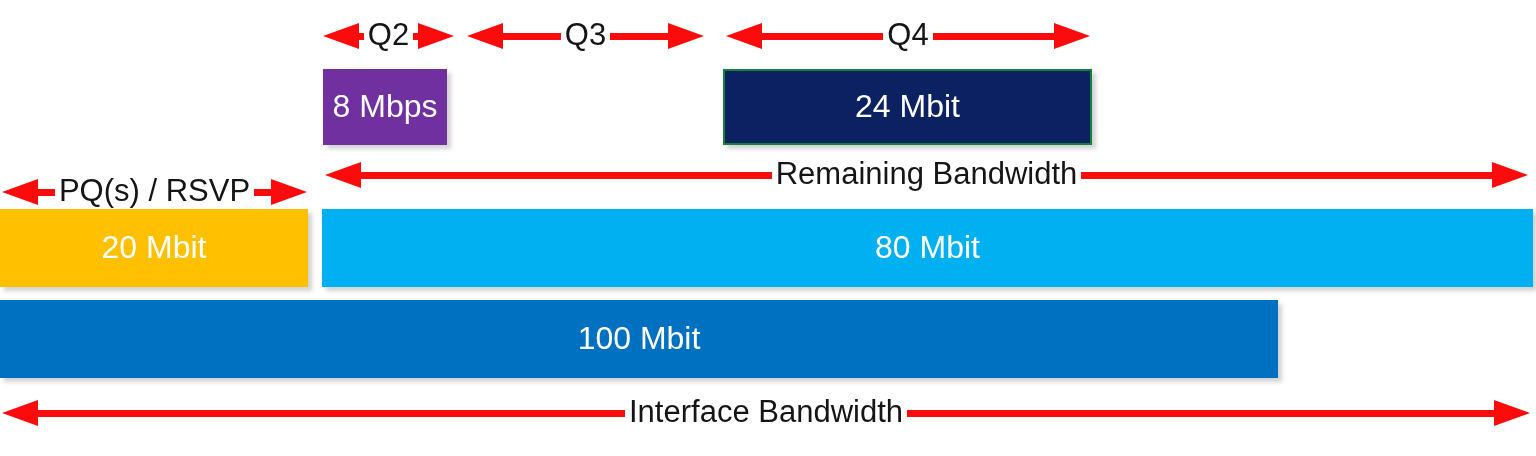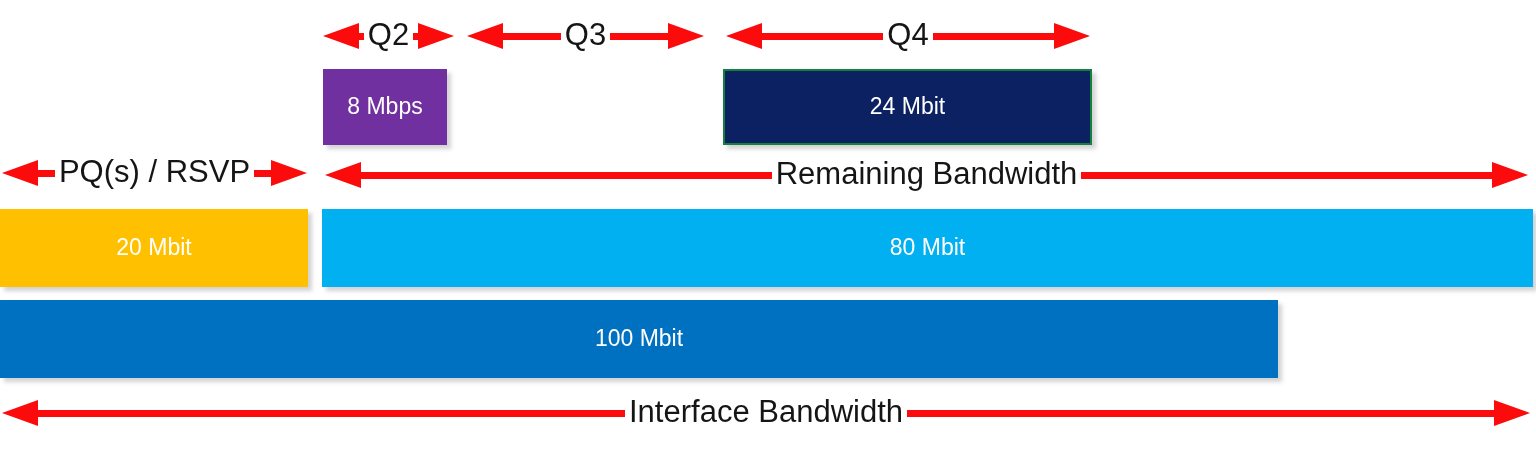--- a/index.html
+++ b/index.html
@@ -46,21 +46,21 @@
   .box{
     position:absolute;
     display:flex;
     align-items:center;
     justify-content:center;
     box-shadow:4px 4px 4px rgba(100,100,100,0.28);
     box-sizing:border-box;
   }
   .box-label{
     color:#ffffff;
-    font-size:23px;
+    font-size:32px;
     line-height:1;
     white-space:nowrap;
     padding-bottom:2px;
   }
   .box-bordered{border:2px solid #15803d;}
 </style>
 </head>
 <body>
 
 <div id="canvas">
@@ -91,21 +91,21 @@
 
   <div class="box" style="left: 323px; top: 69px; width: 124px; height: 76px; background-color: rgb(112, 48, 160);">
     <span class="box-label">8 Mbps</span>
   </div>
 
 
   <div class="box box-bordered" style="left: 723px; top: 69px; width: 369px; height: 76px; background-color: rgb(11, 33, 97);">
     <span class="box-label">24 Mbit</span>
   </div>
 
-  <div class="arrow" style="left:2px;top:159px;width:305px;">
+  <div class="arrow" style="left:2px;top:178px;width:305px;">
     <span class="ah ah-left"></span>
     <span class="shaft"></span>
     <span class="arrow-label">PQ(s) / RSVP</span>
     <span class="shaft"></span>
     <span class="ah ah-right"></span>
   </div>
 
   <div class="arrow" style="left:325px;top:161px;width:1203px;">
     <span class="ah ah-left"></span>
     <span class="shaft"></span>

